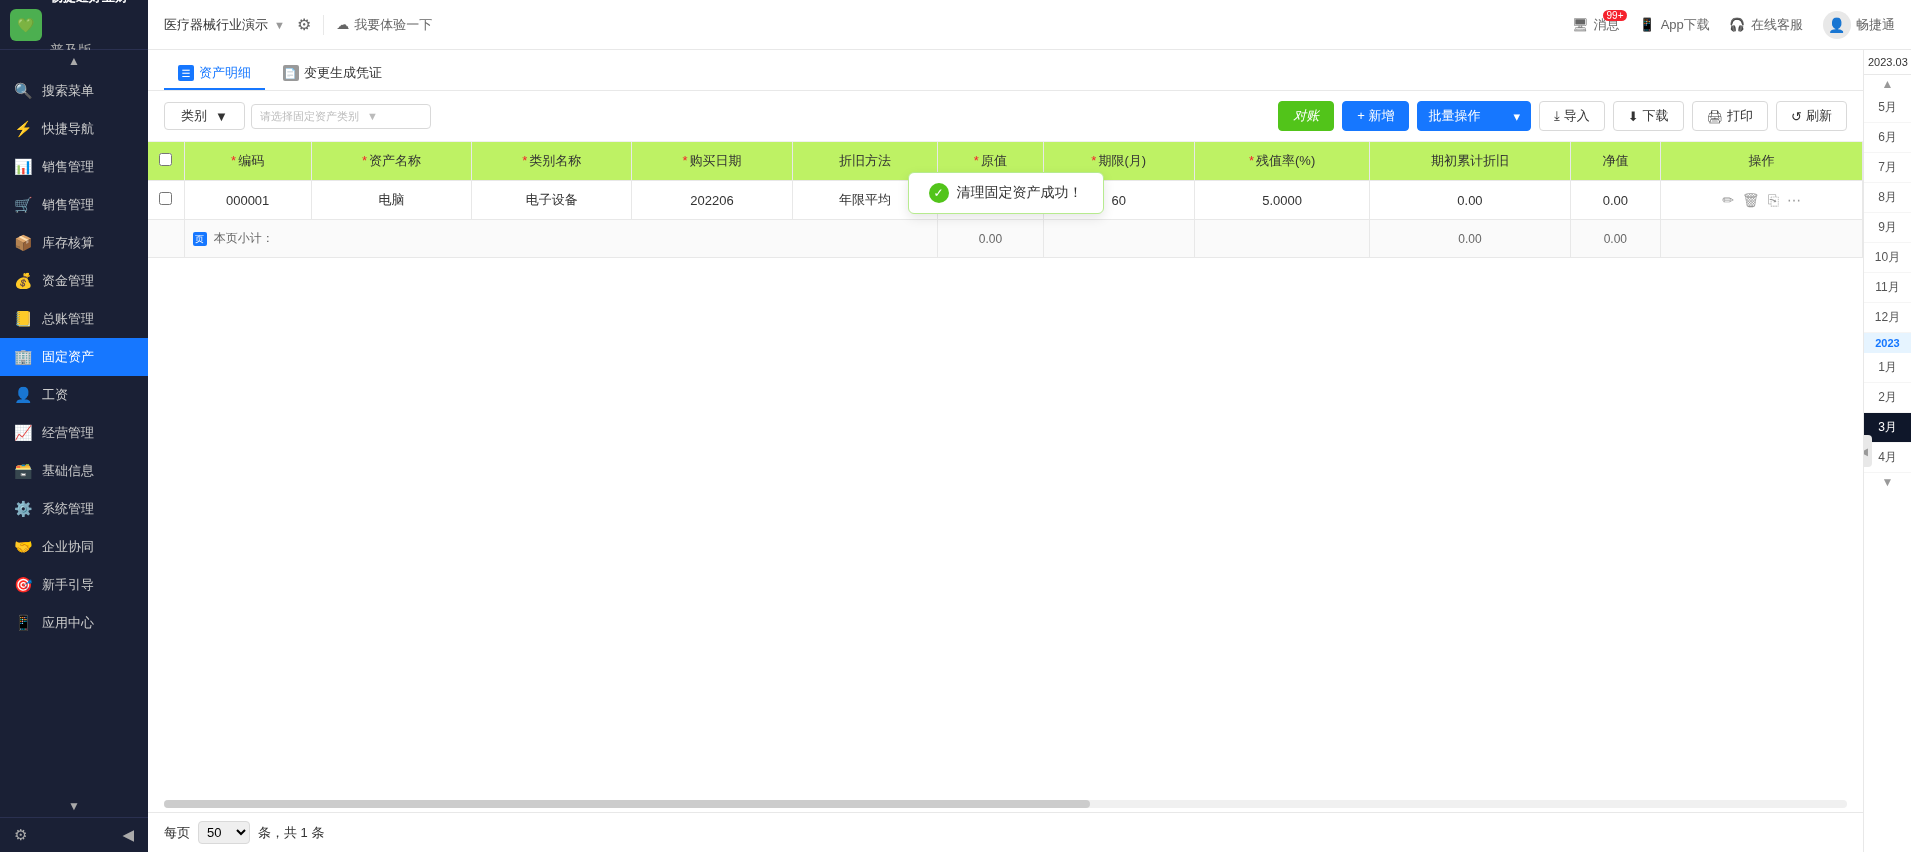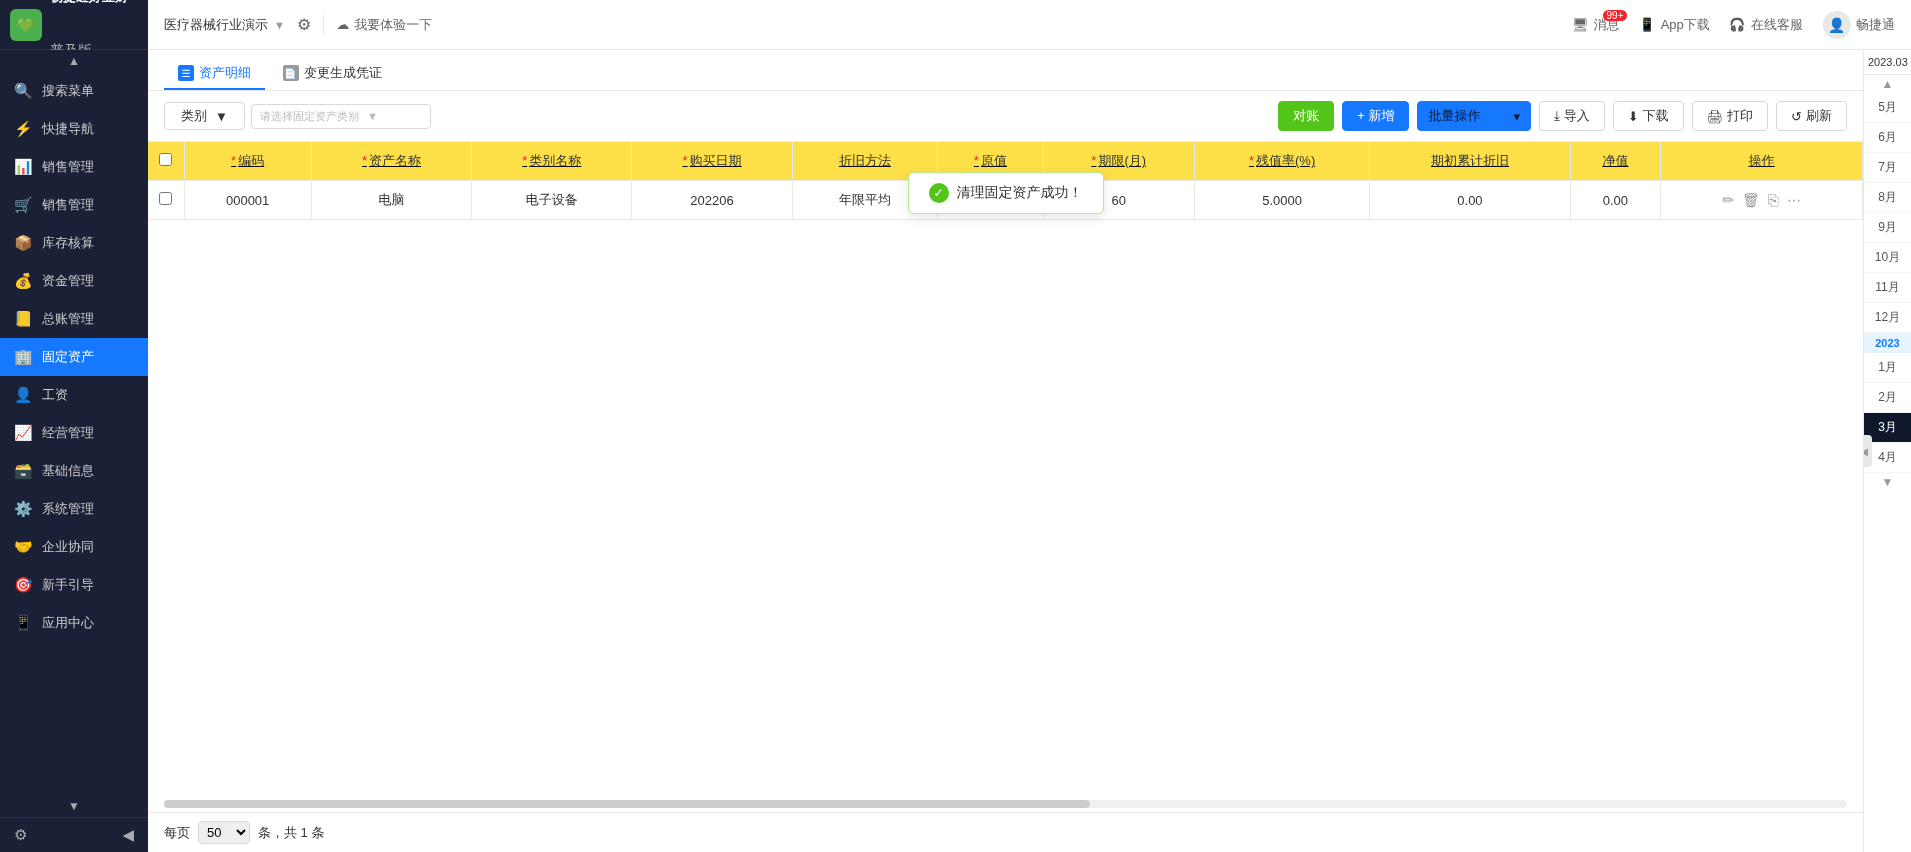--- a/index.html
+++ b/index.html
@@ -254,24 +254,24 @@
       border: 1px solid #d9d9d9;
       background: #fff;
       cursor: pointer;
       font-size: 13px;
       color: #333;
       display: flex;
       align-items: center;
       gap: 4px;
     }
     .btn-primary { background: #1677ff; color: #fff; border-color: #1677ff; }
-    .btn-success { background: #52c41a; color: #fff; border-color: #52c41a; }
+    .btn-success { background: #52c41a; color: #fff; border-color: #52c41a; font-style: italic; }
     .btn-dropdown {
       background: #1677ff;
-      color: #0f172a;
+      color: #ffffff;
       border-color: #1677ff;
       padding: 5px 10px;
       gap: 33px;
     }
     .filter-select {
       display: flex;
       align-items: center;
       gap: 6px;
     }
     .select-box {
@@ -305,21 +305,21 @@
     .table-container {
       flex: 1;
       overflow: auto;
       position: relative;
     }
     table {
       width: 100%;
       border-collapse: collapse;
       font-size: 13px;
     }
-    thead tr { background: #fde047; text-decoration: underline; }
+    thead tr { background: #bef264; }
     th {
       padding: 10px 8px;
       text-align: center;
       border-bottom: 1px solid #e8e8e8;
       border-right: 1px solid #e8e8e8;
       font-weight: normal;
       color: #333;
       white-space: nowrap;
     }
     td {
@@ -692,20 +692,33 @@
               <td>0.00</td>
               <td>
                 <div class="actions-cell">
                   <span class="action-icon" title="编辑">✏</span>
                   <span class="action-icon" title="删除">🗑</span>
                   <span class="action-icon" title="复制">⎘</span>
                   <span class="action-icon" title="更多">⋯</span>
                 </div>
               </td>
             </tr>
+            <tr class="subtotal-row">
+              <td></td>
+              <td colspan="5" style="text-align:left;">
+                <span class="subtotal-icon">页</span>
+                <span>本页小计：</span>
+              </td>
+              <td>0.00</td>
+              <td></td>
+              <td></td>
+              <td>0.00</td>
+              <td>0.00</td>
+              <td></td>
+            </tr>
           </tbody>
         </table>
 
         <div class="success-toast">
           <div class="success-icon">✓</div>
           <span>清理固定资产成功！</span>
         </div>
       </div>
 
       <div class="scrollbar-track">

